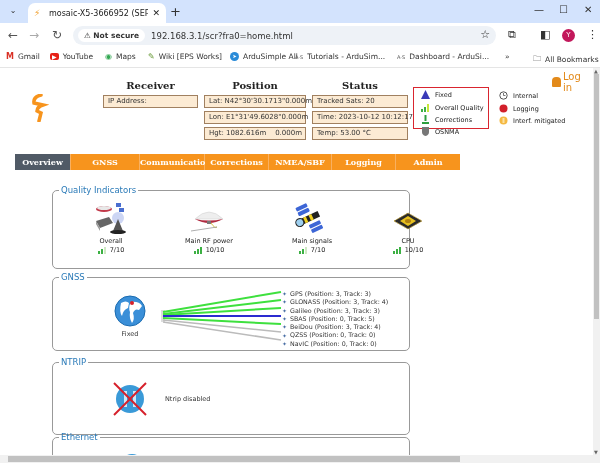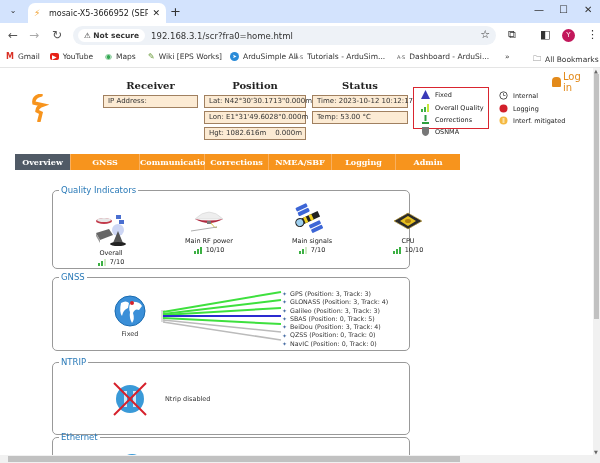--- a/index.html
+++ b/index.html
@@ -152,20 +152,23 @@
       </div>
     <div class="info-box">
         <span>Hgt: 1082.616m</span>
         <span>0.000m</span>
       </div>
   </div>
 
   <div class="info-col" style="left:312px;width:96px">
     <h4>Status</h4>
     <div class="info-box">
+        <span>Tracked Sats: 20</span>
+      </div>
+    <div class="info-box">
         <span>Time: 2023-10-12 10:12:17</span>
       </div>
     <div class="info-box">
         <span>Temp: 53.00 °C</span>
       </div>
   </div>
 
   <div class="legend-box"></div>
   <div class="legend-item" style="left:421px;top:22px">
     <span class="li"><svg width="9" height="9">
@@ -227,21 +230,21 @@
     <div class="nav-item" style="width:65px">Communication</div>
     <div class="nav-item" style="width:64px">Corrections</div>
     <div class="nav-item" style="width:63px">NMEA/SBF Out</div>
     <div class="nav-item" style="width:64px">Logging</div>
     <div class="nav-item" style="width:64px;border-right:none">Admin</div>
   </div>
 
   <fieldset class="panel" style="top:117px;height:84px">
     <legend>Quality Indicators</legend>
 
-    <div class="qi" style="left:28px;top:18px;width:60px">
+    <div class="qi" style="left:28px;top:6px;width:60px">
       <div class="icon-area" style="width:40px">
         <svg width="40" height="34" viewBox="0 0 40 34">
           <ellipse cx="13" cy="8" rx="8" ry="3" fill="#c23a4a"></ellipse>
             <ellipse cx="13" cy="7" rx="7" ry="2" fill="#e8e8e8"></ellipse>
           <rect x="25" y="2" width="5" height="4" fill="#4a6fd0"></rect>
             <rect x="28" y="7" width="5" height="4" fill="#4a6fd0"></rect>
           <path d="M5 20 L18 16 L22 22 L9 27 Z" fill="#666"></path>
             <path d="M5 20 L9 27 L9 30 L5 23 Z" fill="#999"></path>
           <circle cx="27" cy="17" r="6" fill="#b8c4f0" opacity="0.7"></circle>
             <path d="M22 30 L27 18 L32 30 Z" fill="#555"></path>

